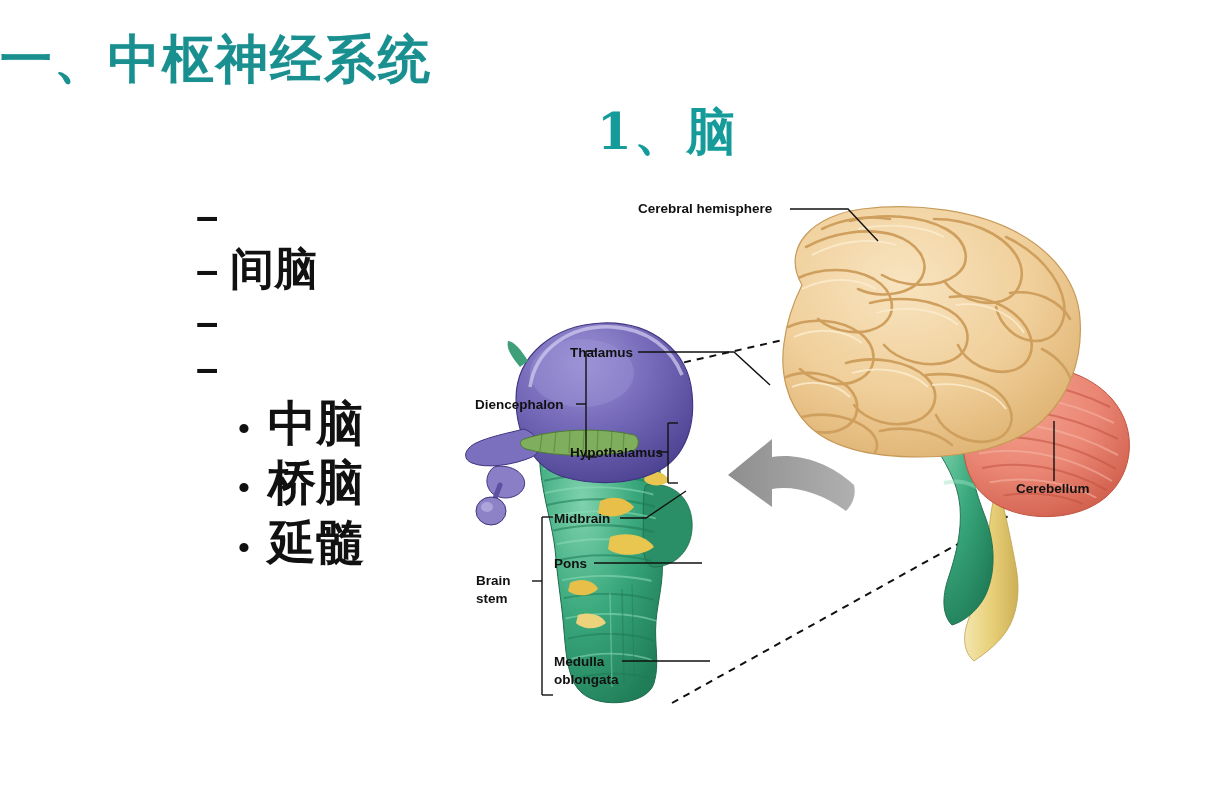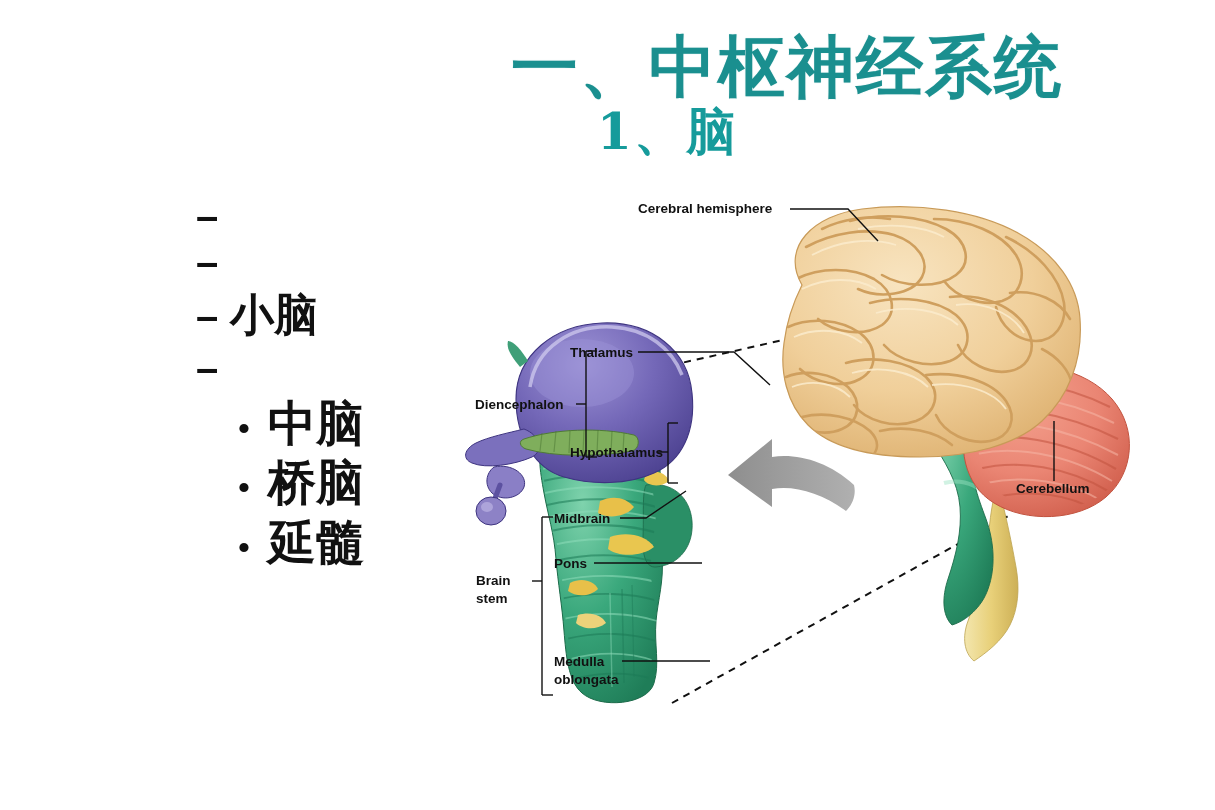--- a/index.html
+++ b/index.html
@@ -21,25 +21,25 @@
     inset: 0;
     background: #ffffff;
   }
 
   
   .title-main {
     position: absolute;
     left: 0;
     top: 30px;
     width: 1063px;
-    text-align: right;
+    text-align: left;
     color: #1a8f8f;
     font-family: "DejaVu Serif", "Liberation Serif", serif;
     font-weight: bold;
-    font-size: 67px;
+    font-size: 52px;
     letter-spacing: 2px;
     line-height: 1.1;
     white-space: nowrap;
     text-shadow: 0 0 1px rgba(26,143,143,0.35);
   }
   .title-sub {
     position: absolute;
     left: 0;
     top: 104px;
     width: 1215px;
@@ -157,25 +157,25 @@
   <div class="title-sub">1、脑</div>
 
   <div class="bullet-list">
 
     <div class="bullet-row">
       <span class="bullet-mark">–</span>
     </div>
 
     <div class="bullet-row">
       <span class="bullet-mark">–</span>
+      <span class="bullet-text">间脑</span>
     </div>
 
     <div class="bullet-row">
       <span class="bullet-mark">–</span>
-      <span class="bullet-text">小脑</span>
     </div>
 
     <div class="bullet-row">
       <span class="bullet-mark">–</span>
     </div>
 
     <div class="sub-list">
       <div class="sub-row">
         <span class="sub-mark">•</span>
         <span class="sub-text">中脑</span>

